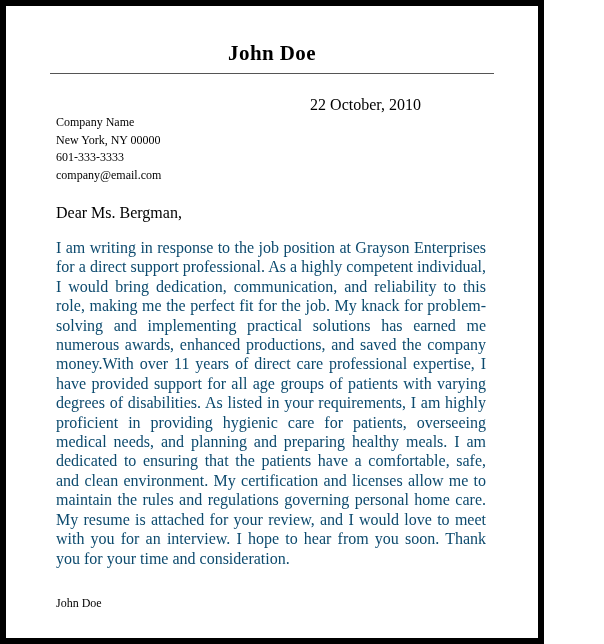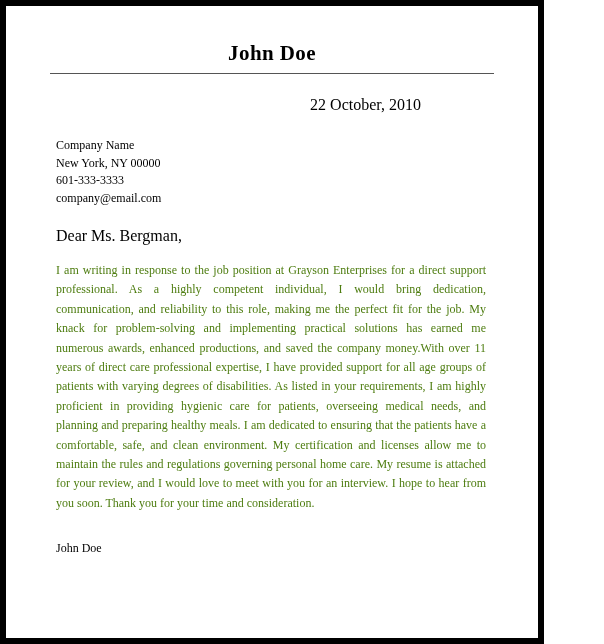--- a/index.html
+++ b/index.html
@@ -80,40 +80,39 @@
     line-height: 16px;
   }
 
   
   .body-col {
     padding-left: 50px;
     padding-right: 52px;
   }
 
   .recipient-block {
-    margin-top: 23px;
   }
 
   .recipient-line {
     font-size: 12px;
     color: #000000;
     line-height: 17.5px;
   }
 
   .salutation {
     margin-top: 20px;
     font-size: 16px;
     color: #000000;
     line-height: 17px;
   }
 
   .body-paragraph {
     margin-top: 17px;
-    font-size: 12px;
-    color: #4d7c0f;
+    font-size: 16px;
+    color: #0c4a6e;
     line-height: 19.4px;
     text-align: justify;
   }
 
   .signature {
     margin-top: 27px;
     font-size: 12px;
     color: #000000;
     line-height: 17px;
   }

